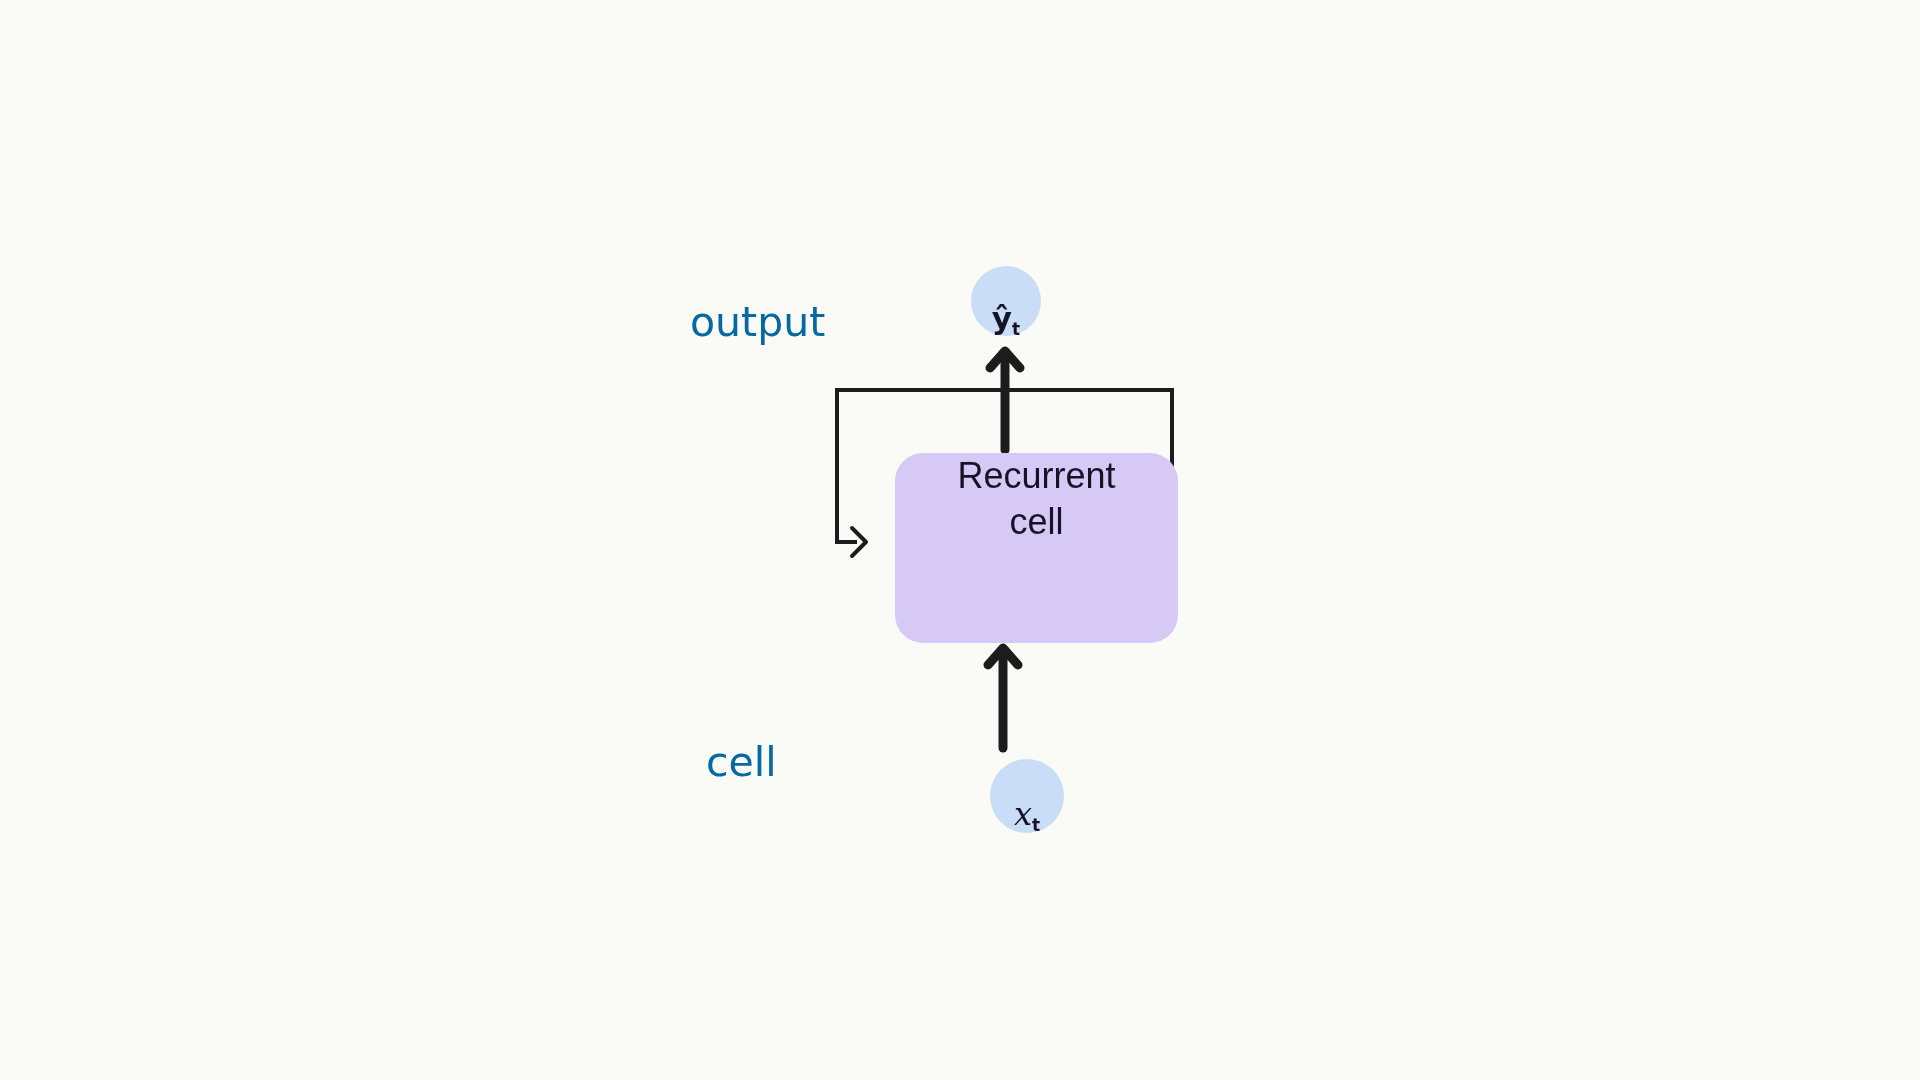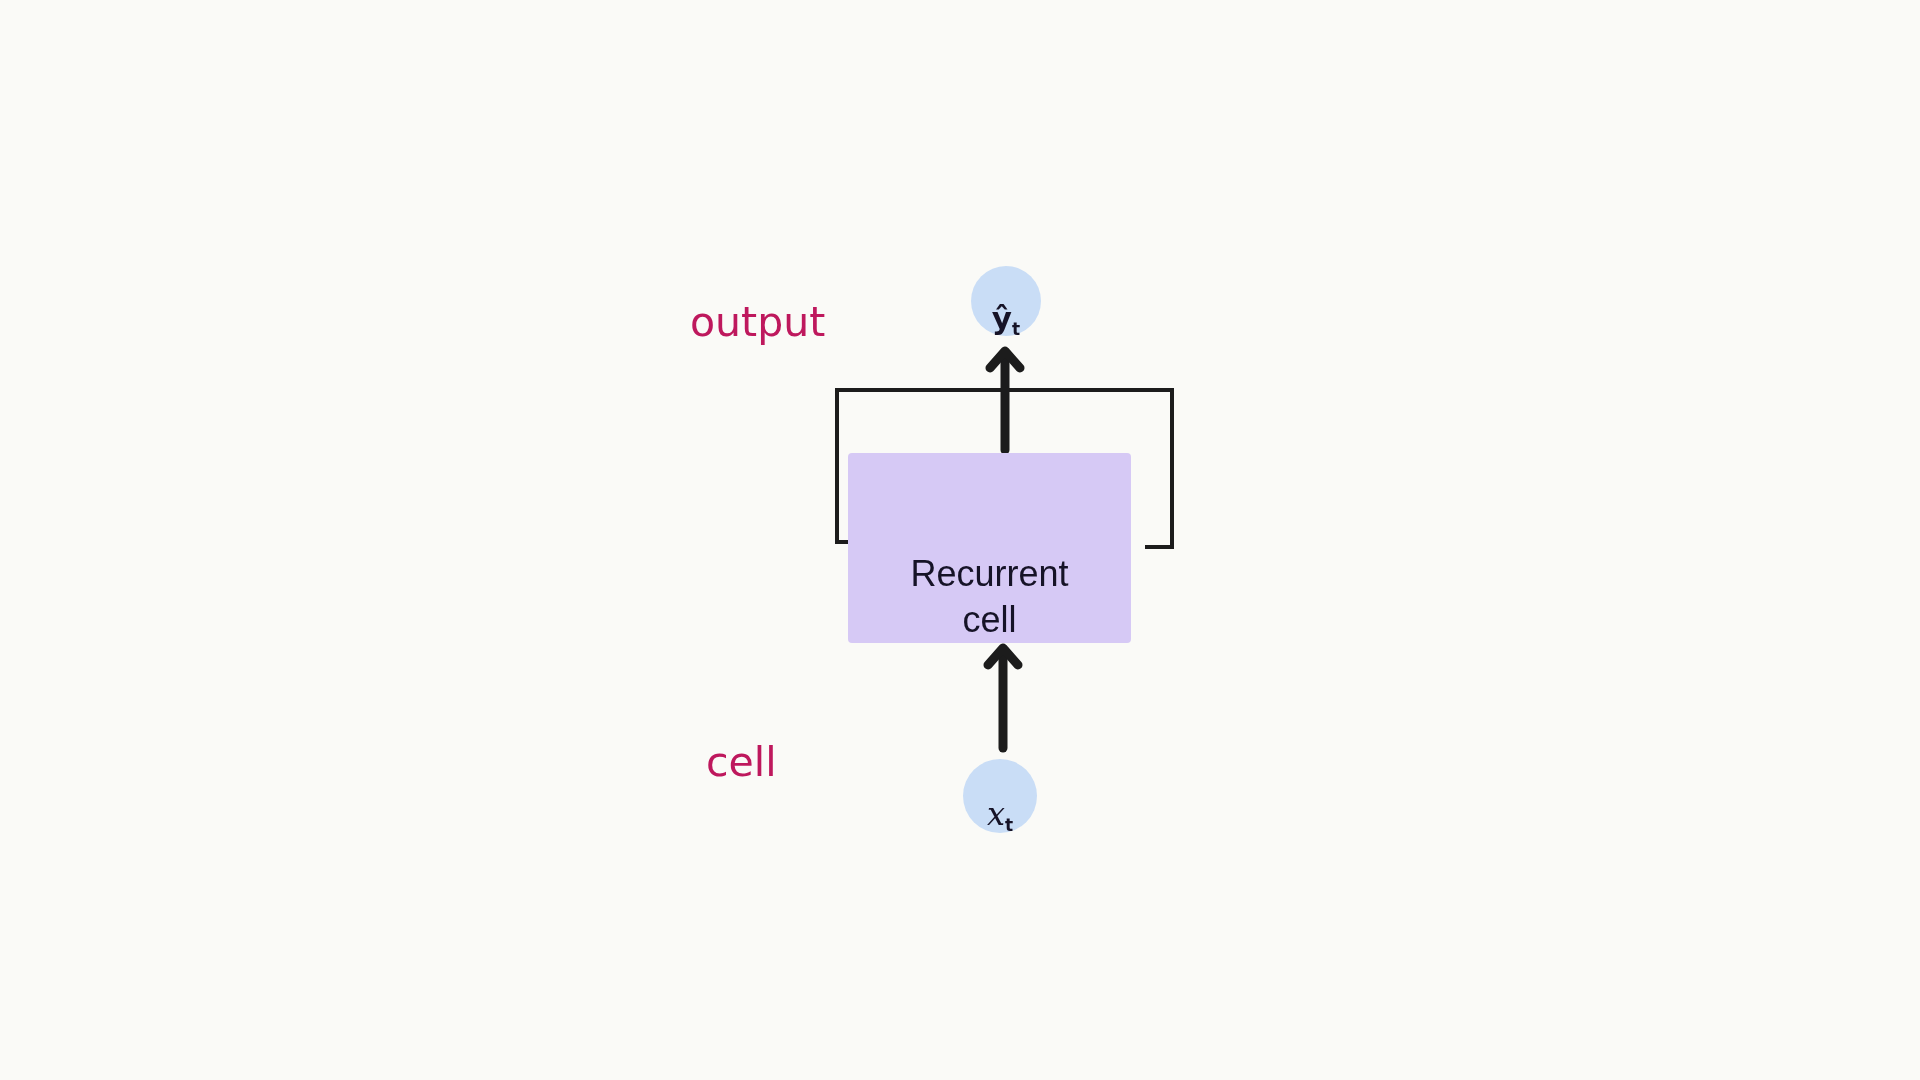--- a/index.html
+++ b/index.html
@@ -45,53 +45,53 @@
     stroke: var(--line);
     stroke-width: 9;
     stroke-linecap: round;
     stroke-linejoin: round;
   }
   .side-label {
     position: absolute;
     font-family: "DejaVu Sans", sans-serif;
     font-size: 41px;
     line-height: 1.1;
-    color: #be185d;
+    color: #0369a1;
     white-space: nowrap;
   }
   .side-label.output-label { left: 690px; top: 300px; }
   .side-label.input-label  { left: 706px; top: 740px; }
   .cell-box {
     position: absolute;
-    left: 848px; top: 453px;
+    left: 895px; top: 453px;
     width: 283px; height: 190px;
     background: var(--cell-fill);
-    border-radius: 4px;
+    border-radius: 28px;
     display: flex;
-    align-items: flex-end;
+    align-items: flex-start;
     justify-content: center;
   }
   .cell-box .cell-label {
     font-family: "Liberation Sans", sans-serif;
     font-size: 36px;
     line-height: 46px;
     color: var(--text);
     text-align: center;
     white-space: pre-line;
   }
   .node-circle {
     position: absolute;
     background: var(--node-fill);
     border-radius: 50%;
     display: flex;
     align-items: flex-end;
     justify-content: center;
   }
   .node-circle.output-node { left: 971px; top: 266px; width: 70px; height: 70px; }
-  .node-circle.input-node  { left: 963px; top: 759px; width: 74px; height: 74px; }
+  .node-circle.input-node  { left: 990px; top: 759px; width: 74px; height: 74px; }
   .sym { color: var(--text); white-space: nowrap; }
   .sym .base-yhat {
     font-family: "DejaVu Sans", sans-serif;
     font-weight: 700;
     font-size: 31px;
     font-style: normal;
   }
   .sym .base-x {
     font-family: "DejaVu Serif", serif;
     font-style: italic;

